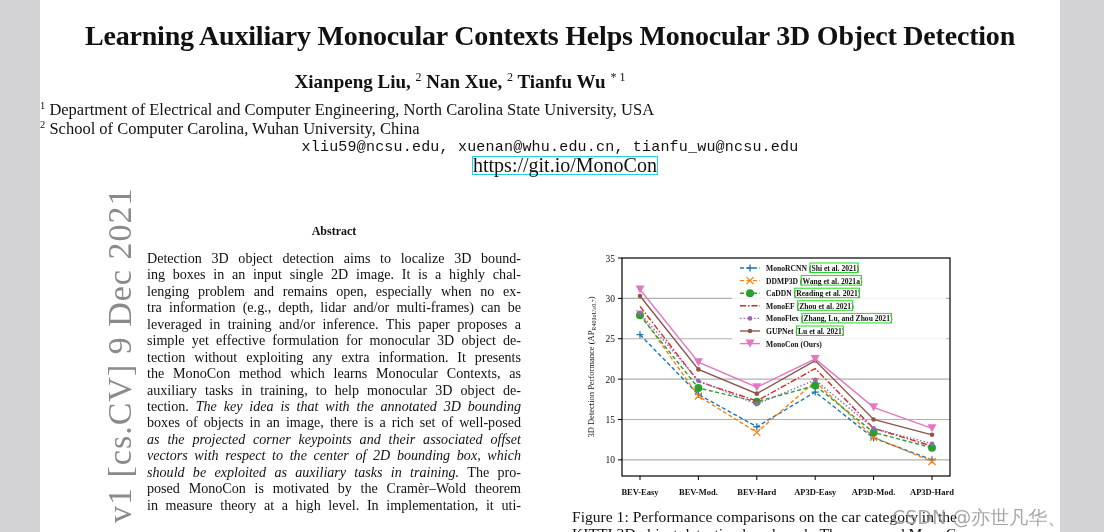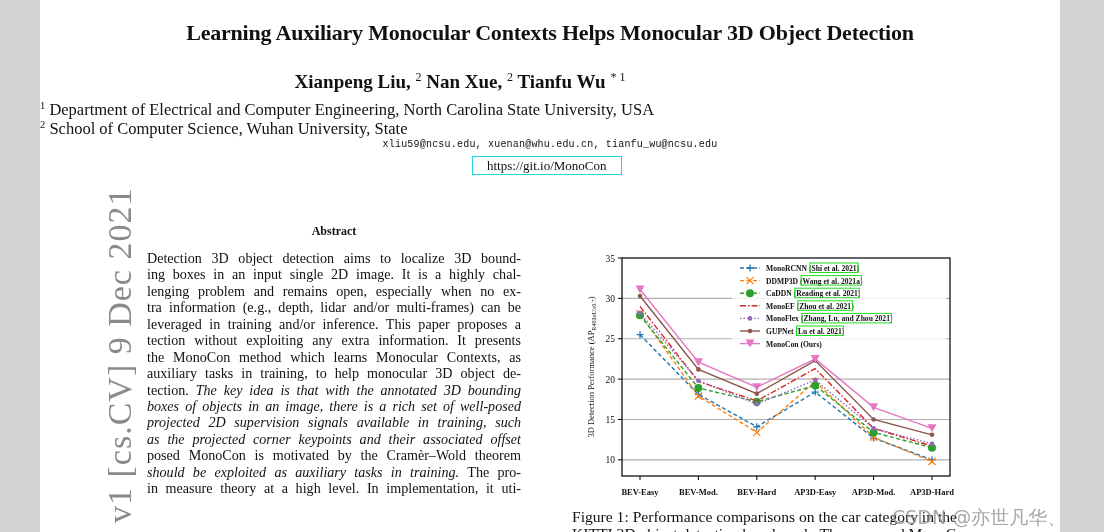--- a/index.html
+++ b/index.html
@@ -1,26 +1,26 @@
 <!DOCTYPE html>
 <html><head>
 <meta charset="utf-8">
 <style>
   html,body{margin:0;padding:0;}
   body{width:1104px;height:532px;overflow:hidden;background:#d3d3d5;position:relative;font-family:"Liberation Serif","DejaVu Serif",serif;color:#111;}
   .page{position:absolute;left:40px;top:0;width:1020px;height:532px;background:#fff;}
   .abs{position:absolute;white-space:nowrap;}
-  .title{left:0;width:1020px;top:20px;text-align:center;font-size:22px;font-weight:bold;letter-spacing:-0.2px;}
+  .title{left:0;width:1020px;top:20px;text-align:center;font-size:28px;font-weight:bold;letter-spacing:-0.2px;}
   .authors{left:0;width:840px;top:70px;text-align:center;font-size:19px;font-weight:bold;}
   .authors sup{font-size:12px;font-weight:normal;vertical-align:7px;}
   .aff{left:0;width:1020px;font-size:16.5px;}
   .aff sup{font-size:10.5px;vertical-align:6px;}
   .aff1{top:100px;} .aff2{top:119px;}
-  .emails{left:0;width:1020px;top:139px;text-align:center;font-family:"Liberation Mono","DejaVu Sans Mono",monospace;font-size:10px;letter-spacing:0.2px;}
-  .link{left:432px;top:156px;font-size:13px;border:1px solid #22d3e6;padding:0 14px;line-height:17px;}
+  .emails{left:0;width:1020px;top:139px;text-align:center;font-family:"Liberation Mono","DejaVu Sans Mono",monospace;font-size:15px;letter-spacing:0.2px;}
+  .link{left:432px;top:156px;font-size:20px;border:1px solid #22d3e6;padding:0 0;line-height:17px;}
   .arxiv{left:-70px;top:354px;transform:rotate(-90deg);transform-origin:center;font-size:34px;color:#8a8a8a;width:300px;text-align:right;letter-spacing:1px;}
   .abs-head{left:107px;width:374px;top:224px;text-align:center;font-size:12px;font-weight:bold;}
   .abstract{left:107px;top:250px;width:374px;font-size:14.1px;line-height:16.45px;text-align:justify;white-space:normal;}
   .abstract .ln{display:block;text-align:justify;text-align-last:justify;height:16.45px;overflow:hidden;}
   .abstract i{font-style:italic;}
   .abstract b{font-weight:normal;}
   .caption{left:532px;top:508px;font-size:15.6px;}
   .caption2{left:532px;top:525px;font-size:15.6px;}
   .watermark{left:892px;top:505px;font-family:"DejaVu Sans",sans-serif;font-size:19px;color:rgba(150,150,150,0.85);}
   svg text{font-family:"Liberation Serif","DejaVu Serif",serif;}
@@ -39,44 +39,45 @@
     <span>Tianfu Wu</span>
     <sup>* 1</sup>
   </div>
 
   <div class="abs aff aff1">
     <sup>1</sup>
     <span>Department of Electrical and Computer Engineering, North Carolina State University, USA</span>
   </div>
   <div class="abs aff aff2">
     <sup>2</sup>
-    <span>School of Computer Science, Wuhan University, State</span>
+    <span>School of Computer Carolina, Wuhan University, China</span>
   </div>
   <div class="abs emails">xliu59@ncsu.edu, xuenan@whu.edu.cn, tianfu_wu@ncsu.edu</div>
   <div class="abs link">https://git.io/MonoCon</div>
 
   <div class="abs arxiv">v1  [cs.CV]  9 Dec 2021</div>
 
   <div class="abs abs-head">Abstract</div>
 
   <div class="abs abstract">
     <span class="ln">Detection 3D object detection aims to localize 3D bound-</span>
     <span class="ln">ing boxes in an input single 2D image. It is a highly chal-</span>
     <span class="ln">lenging problem and remains open, especially when no ex-</span>
     <span class="ln">tra information (e.g., depth, lidar and/or multi-frames) can be</span>
     <span class="ln">leveraged in training and/or inference. This paper proposes a</span>
+    <span class="ln">simple yet effective formulation for monocular 3D object de-</span>
     <span class="ln">tection without exploiting any extra information. It presents</span>
     <span class="ln">the <b>MonoCon</b> method which learns <b>Mono</b>cular <b>Con</b>texts, as</span>
     <span class="ln">auxiliary tasks in training, to help monocular 3D object de-</span>
     <span class="ln">tection. <i>The key idea is that with the annotated 3D bounding</i></span>
-    <span class="ln" style="font-style:italic">boxes of objects in an image, there is a rich set of well-posed</span>
-    <span class="ln" style="font-style:italic">projected 2D supervision signals available in training, such</span>
+    <span class="ln" style="">boxes of objects in an image, there is a rich set of well-posed</span>
     <span class="ln" style="font-style:italic">as the projected corner keypoints and their associated offset</span>
+    <span class="ln" style="font-style:italic">vectors with respect to the center of 2D bounding box, which</span>
+    <span class="ln"><i>should be exploited as auxiliary tasks in training. </i>The pro-</span>
     <span class="ln">posed MonoCon is motivated by the Cramèr–Wold theorem</span>
-    <span class="ln"><i>should be exploited as auxiliary tasks in training. </i>The pro-</span>
     <span class="ln">in measure theory at a high level. In implementation, it uti-</span>
   </div>
 
   <svg id="chart" class="abs" style="left:540px;top:250px;" width="380" height="252" viewBox="0 0 380 252">
       <line x1="42" x2="370" y1="209.85185185185185" y2="209.85185185185185" stroke="#b0b0b0" stroke-width="1.2"></line>
       <line x1="38" x2="42" y1="209.85185185185185" y2="209.85185185185185" stroke="#000" stroke-width="1"></line>
       <text x="35" y="213.35185185185185" font-size="9.5" text-anchor="end" fill="#111">10</text>
       <line x1="42" x2="370" y1="169.4814814814815" y2="169.4814814814815" stroke="#b0b0b0" stroke-width="1.2"></line>
       <line x1="38" x2="42" y1="169.4814814814815" y2="169.4814814814815" stroke="#000" stroke-width="1"></line>
       <text x="35" y="172.9814814814815" font-size="9.5" text-anchor="end" fill="#111">15</text>

